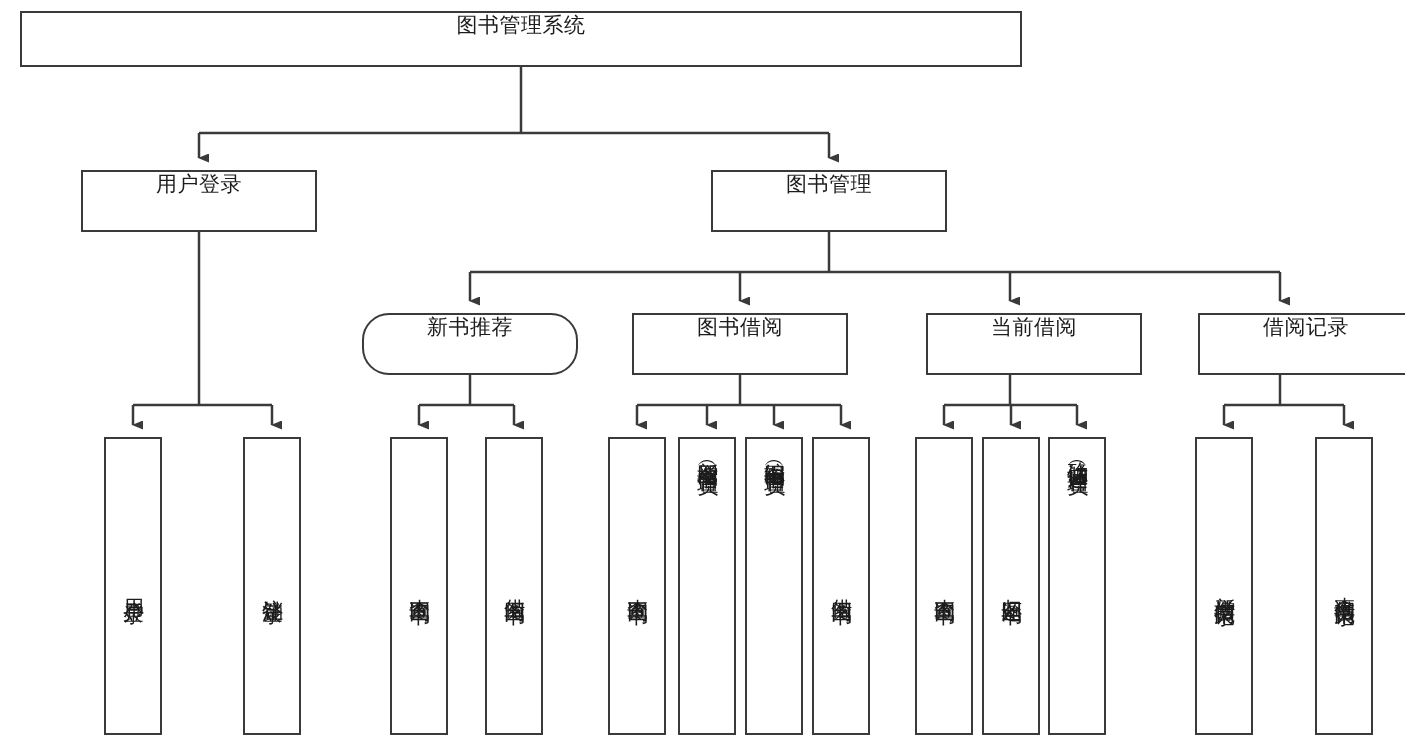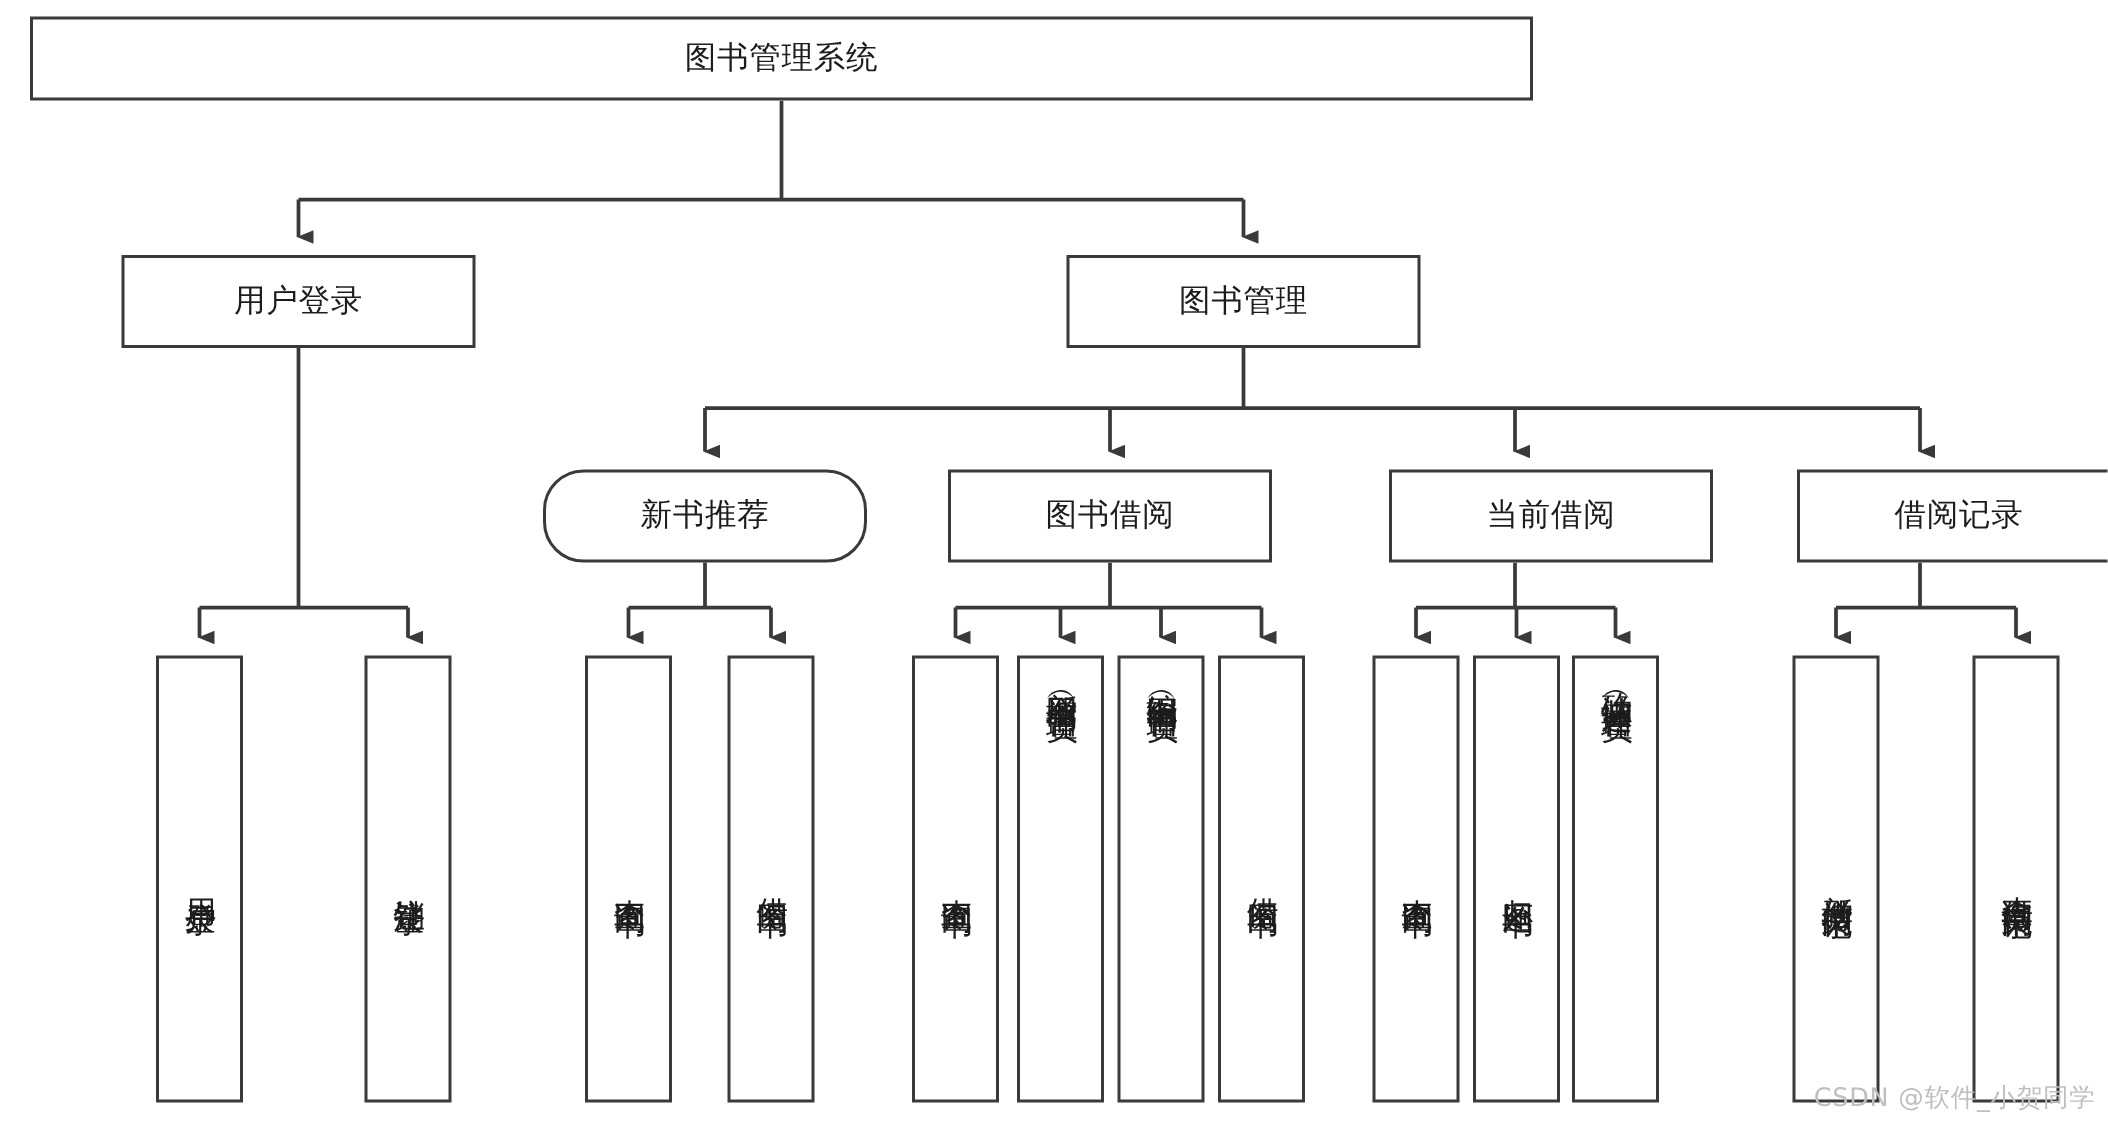--- a/index.html
+++ b/index.html
@@ -26,21 +26,20 @@
     width: 1405px;
     height: 747px;
     display: block;
   }
   .node-box {
     position: absolute;
     box-sizing: border-box;
     background: #ffffff;
     border: 2px solid #3a3a3a;
     display: flex;
-    align-items: center;
     justify-content: center;
     overflow: hidden;
   }
   .node-label-h {
     font-size: 21px;
     color: #1c1c1c;
     line-height: 1.2;
     white-space: nowrap;
     letter-spacing: 0.5px;
   }
@@ -177,15 +176,14 @@
         <span class="node-label-v">确认归还（管理员）</span>
       </div>
       <div class="node-box vertical centered" style="left: 1195px; top: 437px; width: 58px; height: 298px;">
         <span class="node-label-v">新增借阅记录</span>
       </div>
       <div class="node-box vertical centered" style="left: 1315px; top: 437px; width: 58px; height: 298px;">
         <span class="node-label-v">查询借阅记录</span>
       </div>
     </div>
 
-  <div id="watermark">CSDN @软件_小贺同学</div>
 
 </div>
 
 </body></html>

